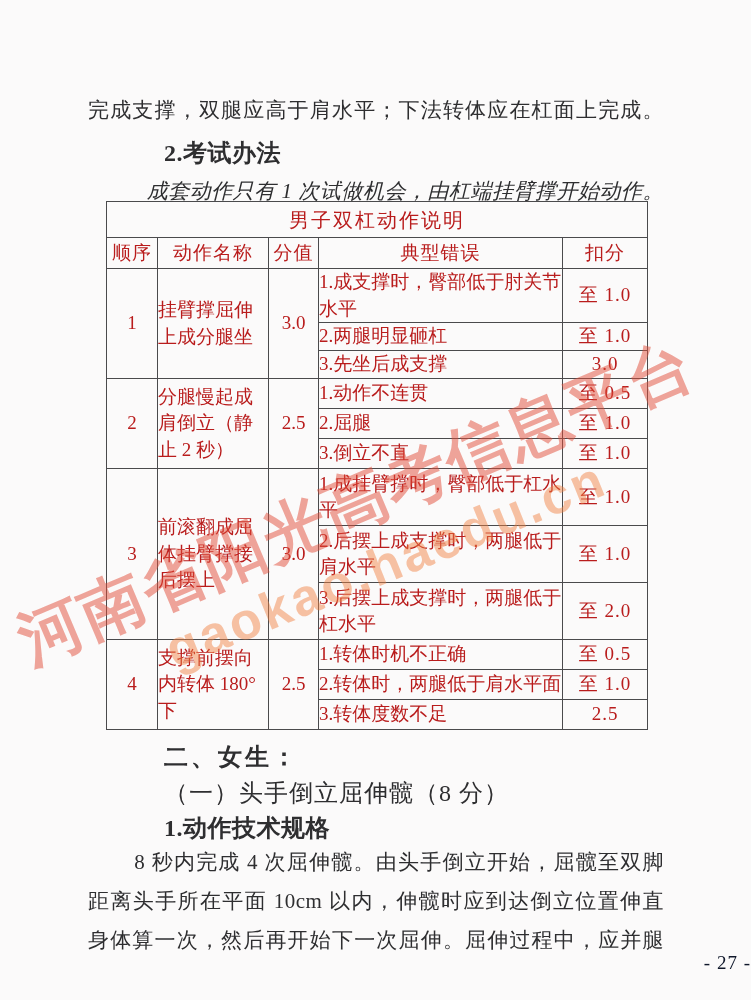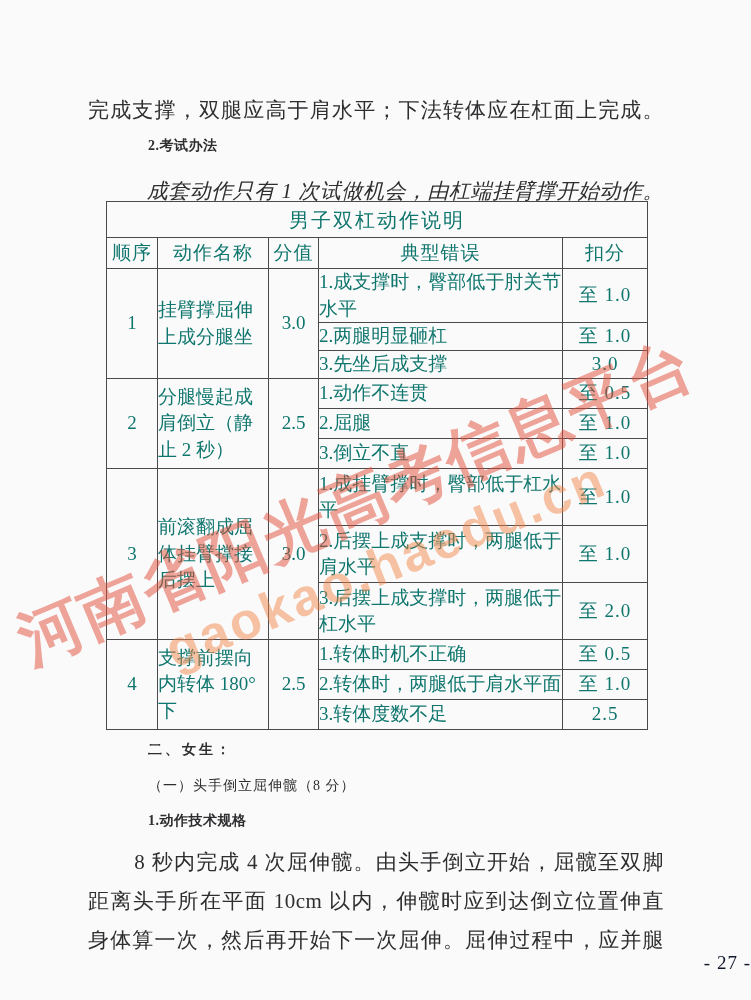--- a/index.html
+++ b/index.html
@@ -24,22 +24,22 @@
     font-size: 21px; line-height: 30px;
     text-align: justify;
     letter-spacing: 0.5px;
   }
   .justify-full { text-align-last: justify; }
 
   .intro-line { top: 95px; }
 
   .heading {
     position: absolute;
-    left: 148px;
-    font-size: 14px; font-weight: bold;
+    left: 164px;
+    font-size: 24px; font-weight: bold;
     letter-spacing: 0.5px;
   }
   .h-s2   { top: 137px; }
   .h-girl { top: 741px; letter-spacing: 3px; }
   .h-sub  { top: 777px; font-weight: normal; letter-spacing: 1px; }
   .h-spec { top: 812px; }
 
   .s2-text { top: 176px; font-style: italic; }
 
   .bottom-para {
@@ -58,21 +58,21 @@
   }
 
   
   table.score-table {
     position: absolute;
     left: 106px; top: 201px;
     width: 541px;
     border-collapse: collapse;
     table-layout: fixed;
     font-size: 19px;
-    color: #0f766e;
+    color: #b91c1c;
   }
   .score-table td, .score-table th {
     border: 1px solid #4a4a4c;
     font-weight: normal;
     padding: 0;
     vertical-align: middle;
     line-height: 1.4;
   }
   .tbl-title { height: 36px; text-align: center; font-size: 20px; letter-spacing: 2px; }
   .tbl-head  { height: 31px; text-align: center; letter-spacing: 1px; margin-top: 25px; }

